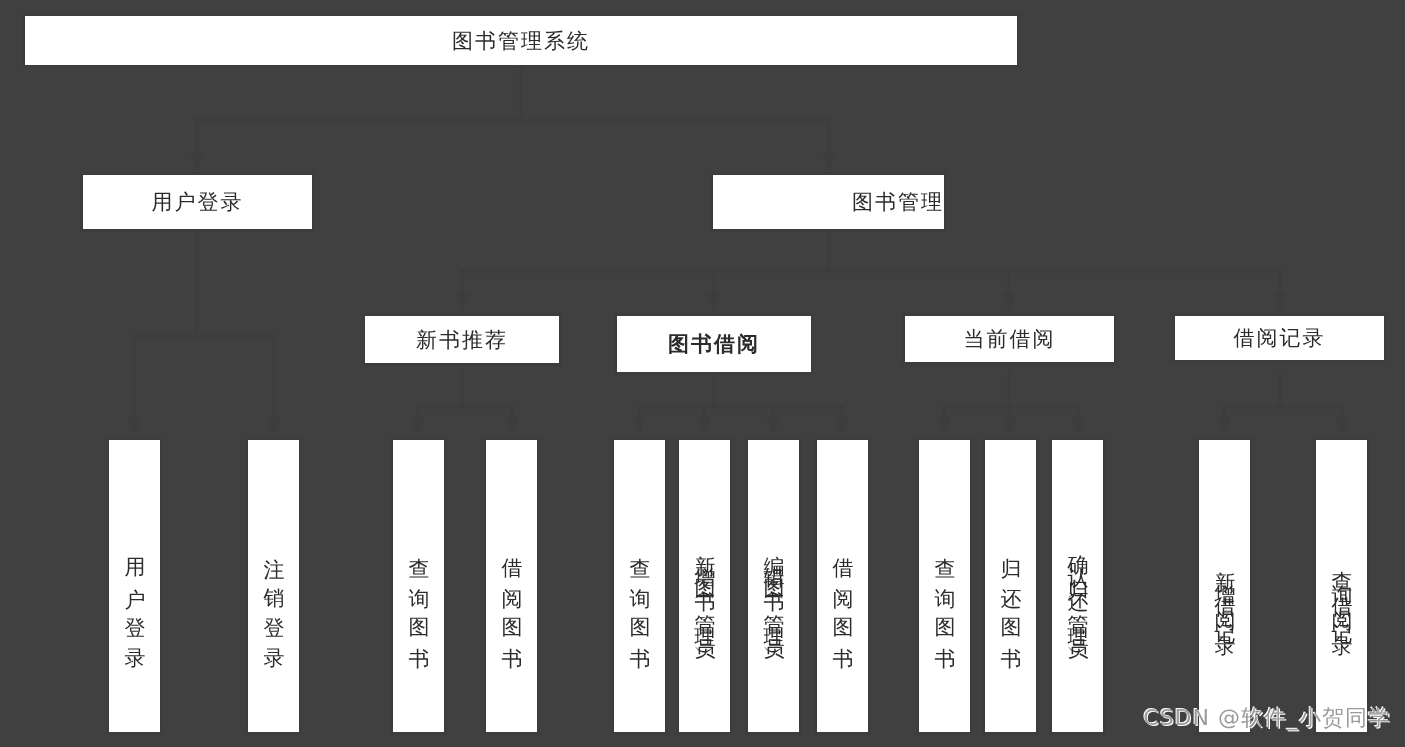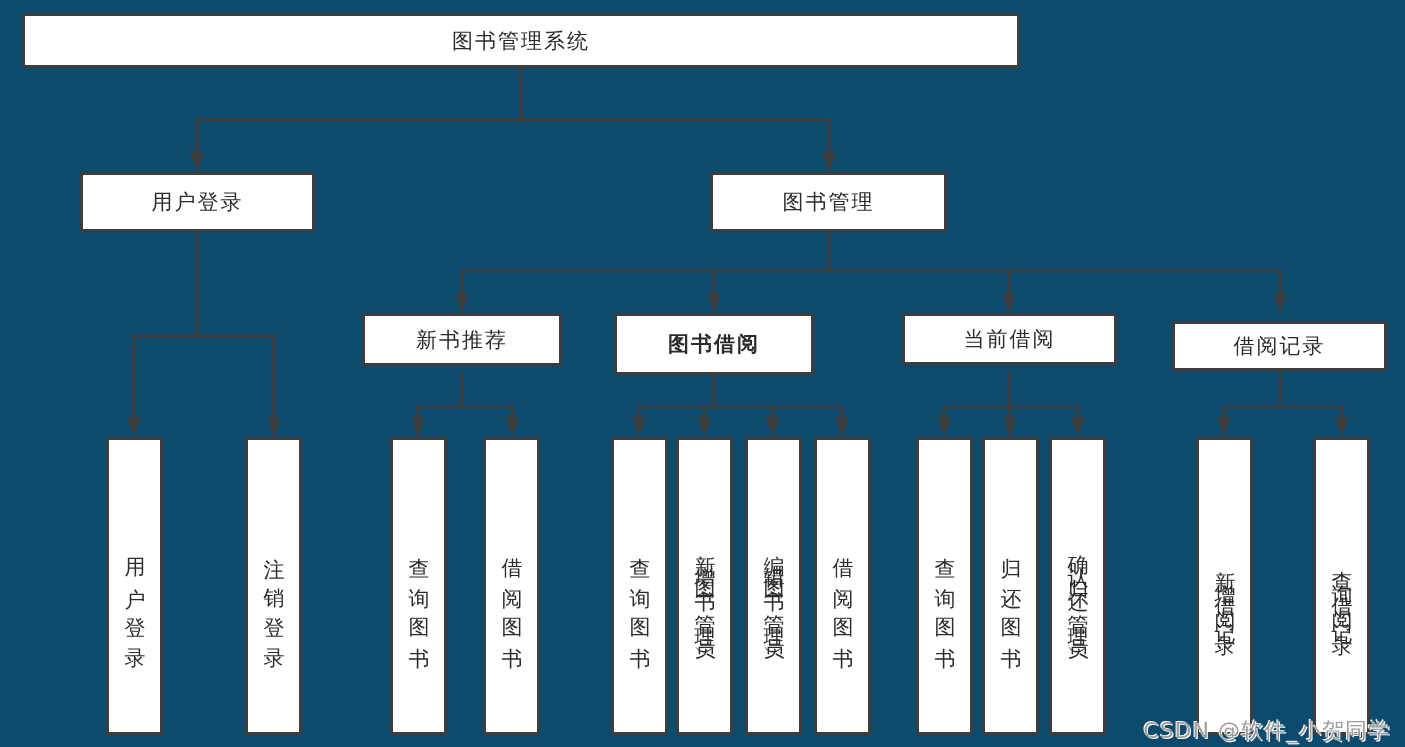--- a/index.html
+++ b/index.html
@@ -1,20 +1,20 @@
 <!DOCTYPE html>
 <html><head>
 <meta charset="utf-8">
 <style>
   html, body { margin: 0; padding: 0; background: #ffffff; }
   #canvas {
     position: relative;
     width: 1405px;
     height: 747px;
-    background: #0c4a6e;
+    background: #404040;
     overflow: hidden;
     font-family: "DejaVu Sans", "Liberation Sans", sans-serif;
   }
   #connector-layer {
     position: absolute;
     left: 0; top: 0;
     z-index: 1;
   }
   .box {
     position: absolute;
@@ -38,37 +38,37 @@
     font-size: 21px;
     line-height: 1;
     white-space: nowrap;
   }
   .v4 { letter-spacing: 30px; margin-top: 30px; }
   .v6 { letter-spacing: 13px; margin-top: 13px; }
   .v9 { letter-spacing: 12px; margin-top: 12px; }
   
   .lvl-root { left: 22px;  top: 13px;  width: 998px; height: 55px; }
   .b-user   { left: 80px;  top: 172px; width: 235px; height: 60px; }
-  .b-mgmt   { left: 710px; top: 172px; width: 237px; height: 60px; }
+  .b-mgmt   { left: 710px; top: 172px; width: 237px; height: 60px; justify-content: flex-end; }
   .b-new    { left: 362px; top: 313px; width: 200px; height: 53px; }
   .b-borrow { left: 614px; top: 313px; width: 200px; height: 62px; font-weight: bold; }
   .b-cur    { left: 902px; top: 313px; width: 215px; height: 52px; }
-  .b-rec    { left: 1172px;top: 313px; width: 215px; height: 50px; margin-top: 8px; }
+  .b-rec    { left: 1172px;top: 313px; width: 215px; height: 50px; }
   .leaf     { top: 437px; width: 57px; height: 298px; }
   .x1  { left: 106px; }  .x2  { left: 245px; }
   .x3  { left: 390px; }  .x4  { left: 483px; }
   .x5  { left: 611px; }  .x6  { left: 676px; }
   .x7  { left: 745px; }  .x8  { left: 814px; }
   .x9  { left: 916px; }  .x10 { left: 982px; }
   .x11 { left: 1049px; } .x12 { left: 1196px; }
   .x13 { left: 1313px; }
   #watermark {
     position: absolute;
     right: 14px;
-    bottom: 1px;
+    bottom: 14px;
     z-index: 5;
     font-size: 22px;
     color: #9c9c9c;
     letter-spacing: 1px;
     text-shadow: 1px 1px 0 #ffffff, -1px -1px 0 #ffffff;
     white-space: nowrap;
   }
 </style>
 </head>
 <body>

